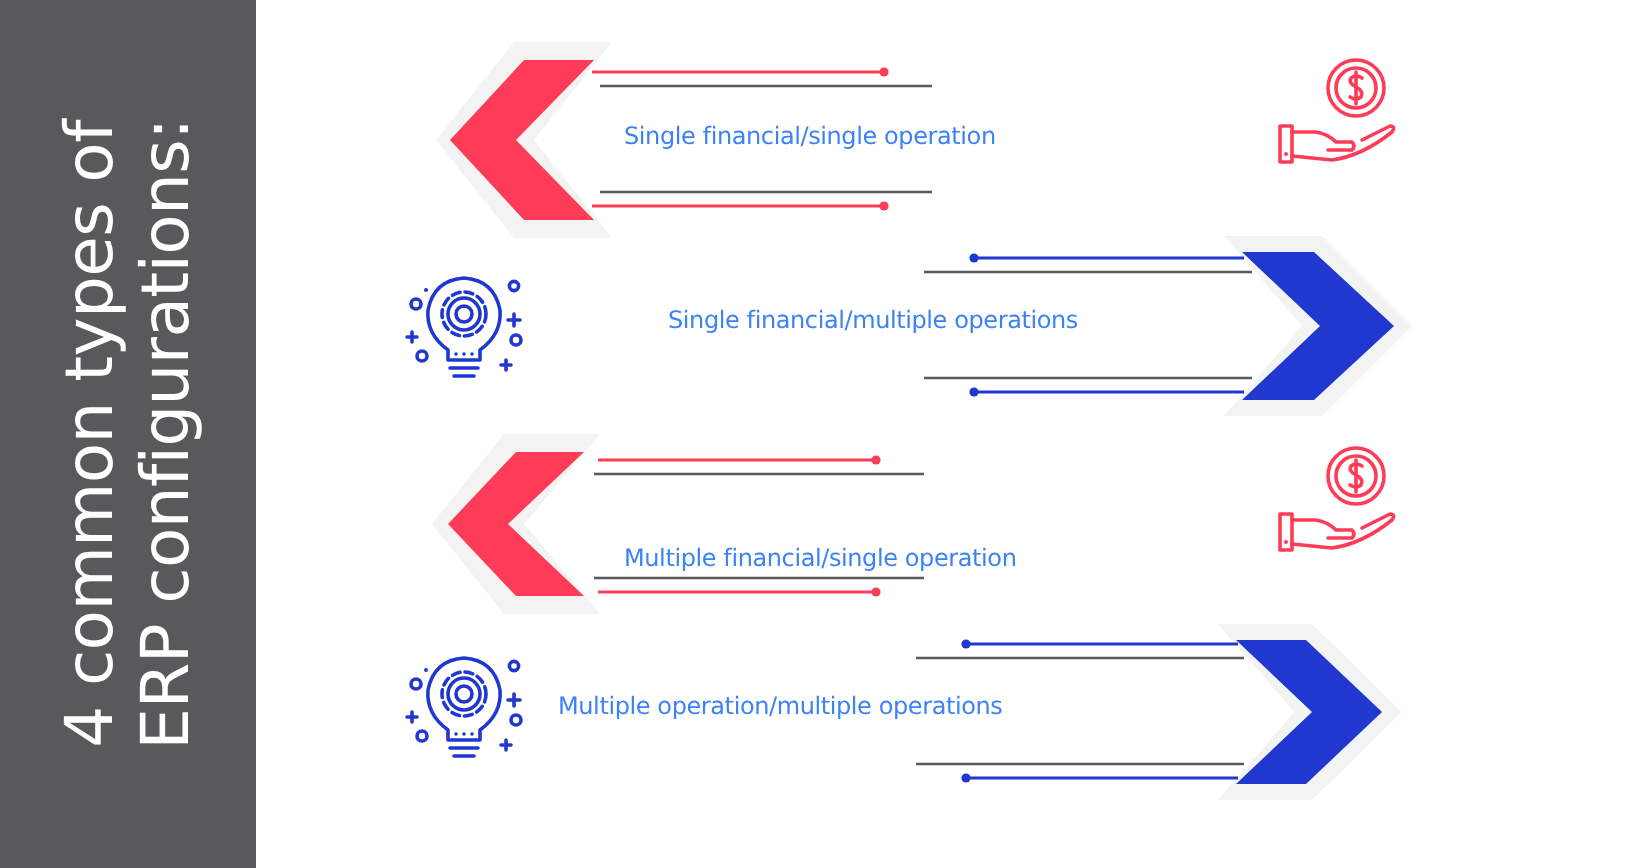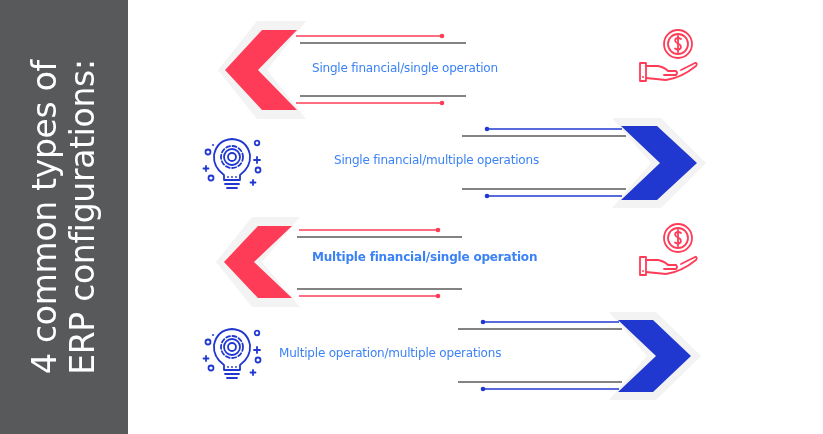--- a/index.html
+++ b/index.html
@@ -90,21 +90,21 @@
   <svg style="left:0;top:0;" width="823" height="434">
     <polygon points="252,217 300,217 262,262 300,307 252,307 216,262" fill="#f3f3f3"></polygon>
     <polygon points="258,226 292,226 254,262 292,298 258,298 224,262" fill="#fe3c57"></polygon>
     <line x1="299" y1="230" x2="438" y2="230" stroke="#fe3c57" stroke-width="1.6"></line>
     <circle cx="438" cy="230" r="2.3" fill="#fe3c57"></circle>
     <line x1="297" y1="237" x2="462" y2="237" stroke="#5a5a5a" stroke-width="1.3"></line>
     <line x1="297" y1="289" x2="462" y2="289" stroke="#5a5a5a" stroke-width="1.3"></line>
     <line x1="299" y1="296" x2="438" y2="296" stroke="#fe3c57" stroke-width="1.6"></line>
     <circle cx="438" cy="296" r="2.3" fill="#fe3c57"></circle>
   </svg>
-  <div class="label" style="left:312px;top:250px;font-weight:bold;">Multiple financial/single operation</div>
+  <div class="label" style="left:312px;top:272px;">Multiple financial/single operation</div>
   <svg style="left:636px;top:220px;" width="70" height="60" viewBox="0 0 70 60">
     <g fill="none" stroke="#fe3c57" stroke-width="1.8" stroke-linecap="round" stroke-linejoin="round">
       <circle cx="42" cy="18" r="14"></circle>
       <circle cx="42" cy="18" r="10"></circle>
       <path d="M45,13 Q42,11 39.5,13 Q38,15.5 42,17.5 Q46,19.5 44.5,22.5 Q42,24.5 39,22.5"></path>
       <line x1="42" y1="10" x2="42" y2="26"></line>
       <path d="M4,37 L10,37 L10,55 L4,55 Z"></path>
       <path d="M10,40 L22,40 Q28,41 32,45 L40,45 Q42,47 40,49 L28,49"></path>
       <path d="M10,52 L30,54 Q45,52 60,40 Q62,37 59,37 L45,44"></path>
     </g>

